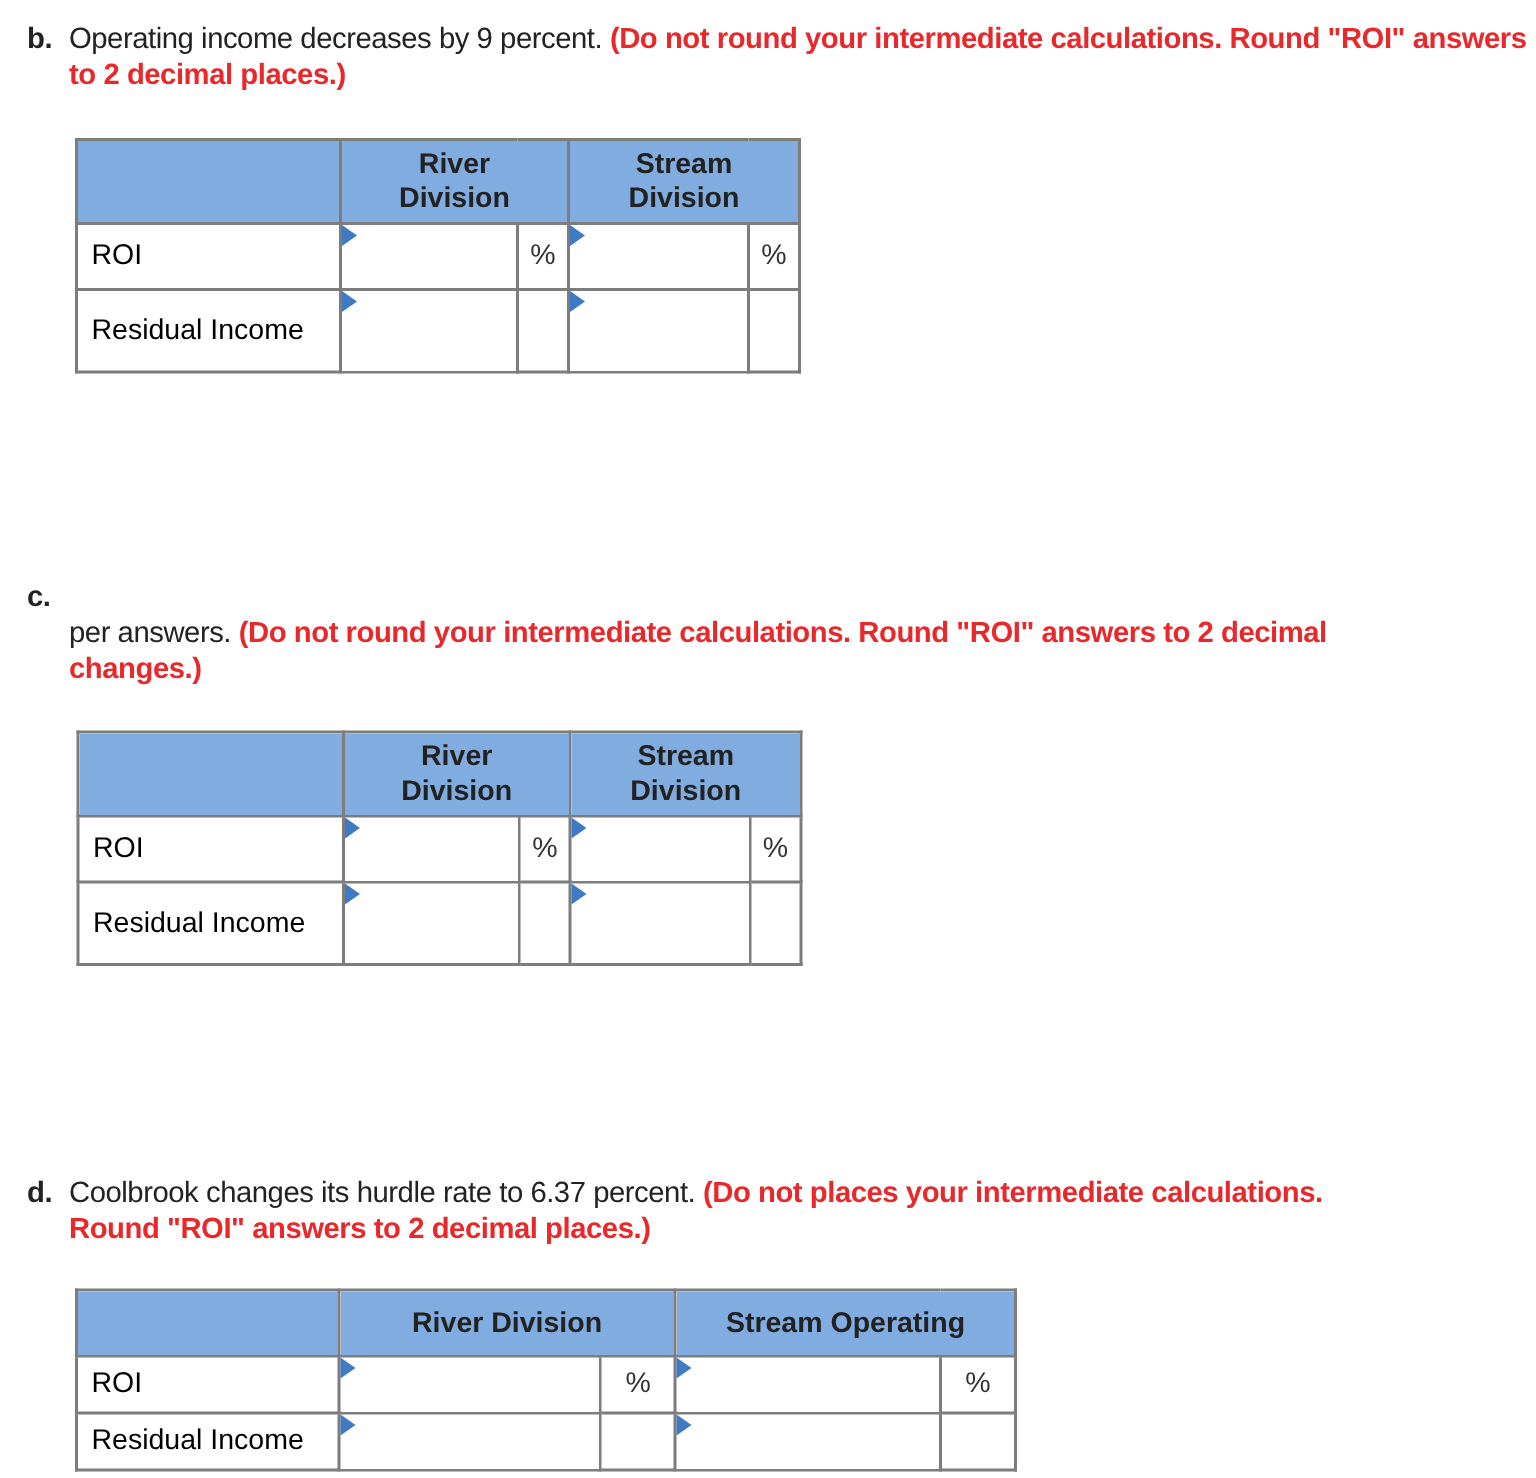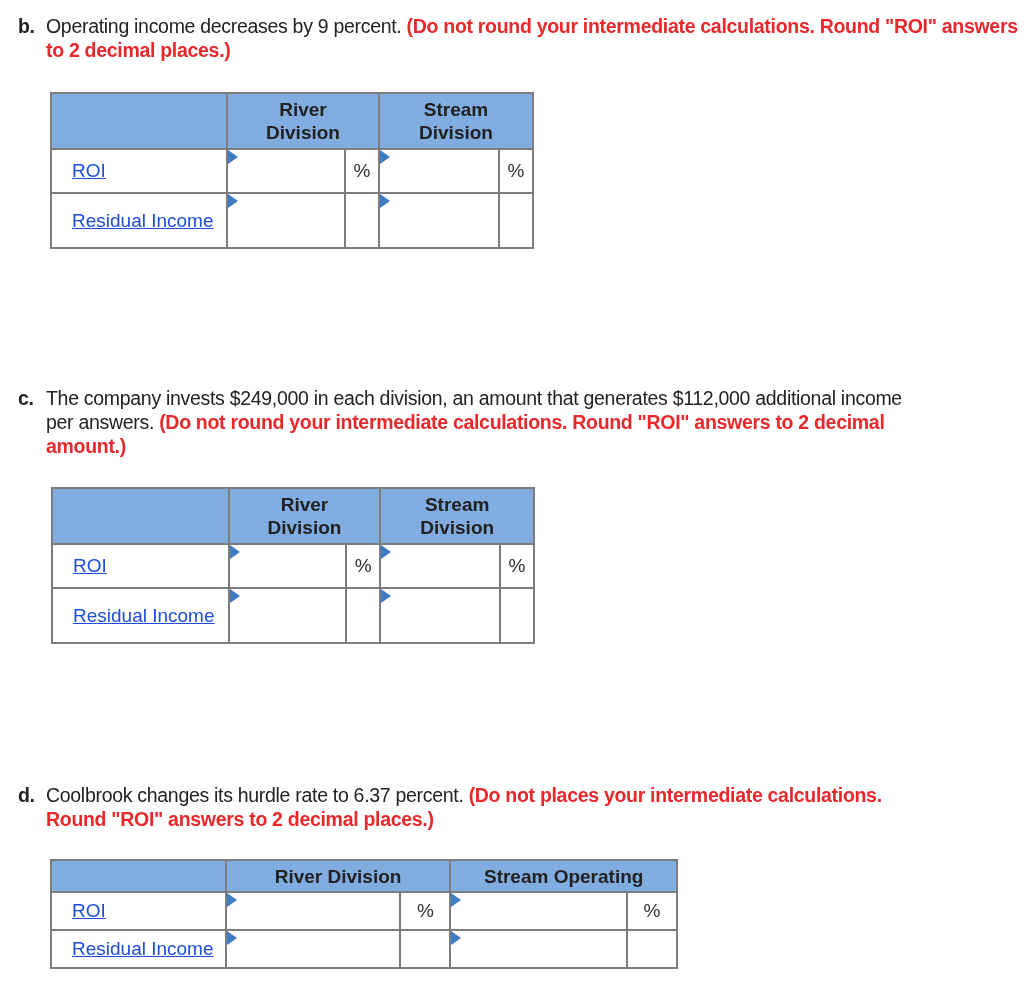--- a/index.html
+++ b/index.html
@@ -18,21 +18,21 @@
     position: absolute; border-collapse: collapse;
     font-family: "Liberation Sans", sans-serif; font-size: 19px;
   }
   table.grid td, table.grid th {
     border: 2px solid #7d7d7d; padding: 0; position: relative;
   }
   table.grid th {
     background: #80acdf; font-weight: bold; color: #222222;
     line-height: 23px; font-size: 19px;
   }
-  table.grid td.rowlabel { text-align: left; padding-left: 20px; color: #1d4ed8; text-decoration: underline; }
+  table.grid td.rowlabel { text-align: left; padding-left: 9px; color: #000000; }
   table.grid td.inp { background: #fff; }
   table.grid td.unit { text-align: center; color: #333; }
   .tri {
     position: absolute; left: 0; top: 0; width: 0; height: 0;
     border-top: 7px solid transparent; border-bottom: 7px solid transparent;
     border-left: 10px solid #3f7bc2;
   }
   .inp input {
     position: absolute; left: 10px; top: 3px; right: 3px; bottom: 3px;
     border: none; outline: none; background: transparent;
@@ -89,24 +89,24 @@
           <input type="text" value="" style="">
         </td>
     <td class="unit"></td>
   </tr>
 </tbody>
   </table>
 
 <div class="q" style="top:386px; width:1006px;">
   <span class="lbl">c.</span>
   <span class="body">
-    <span>The company invests $249,000 in each division, an amount that generates $112,000 additional income</span><br>
+    <br>
     <span>per answers.</span>
     <span class="instr">(Do not round your intermediate calculations. Round "ROI" answers to 2 decimal</span><br>
-    <span class="instr">amount.)</span>
+    <span class="instr">changes.)</span>
   </span>
 </div>
 
 <table class="grid" style="left:51px; top:487px; width:484px;">
   <colgroup>
       <col style="width:177px">
       <col style="width:118px">
       <col style="width:34px">
       <col style="width:120px">
       <col style="width:34px">
@@ -157,21 +157,21 @@
 
 <table class="grid" style="left:50px; top:859px; width:628px;">
   <colgroup>
       <col style="width:175px">
       <col style="width:175px">
       <col style="width:50px">
       <col style="width:177px">
       <col style="width:50px">
     </colgroup>
   <tbody>
-      <tr style="height:32px;padding-left:28px;">
+      <tr style="height:44px;padding-left:28px;">
     <th></th>
     <th colspan="2">River Division</th>
     <th colspan="2">Stream Operating</th>
   </tr>
   <tr style="height:38px;">
     <td class="rowlabel">ROI</td>
     <td class="inp">
           <span class="tri"></span>
           <input type="text" value="" style="">
         </td>

